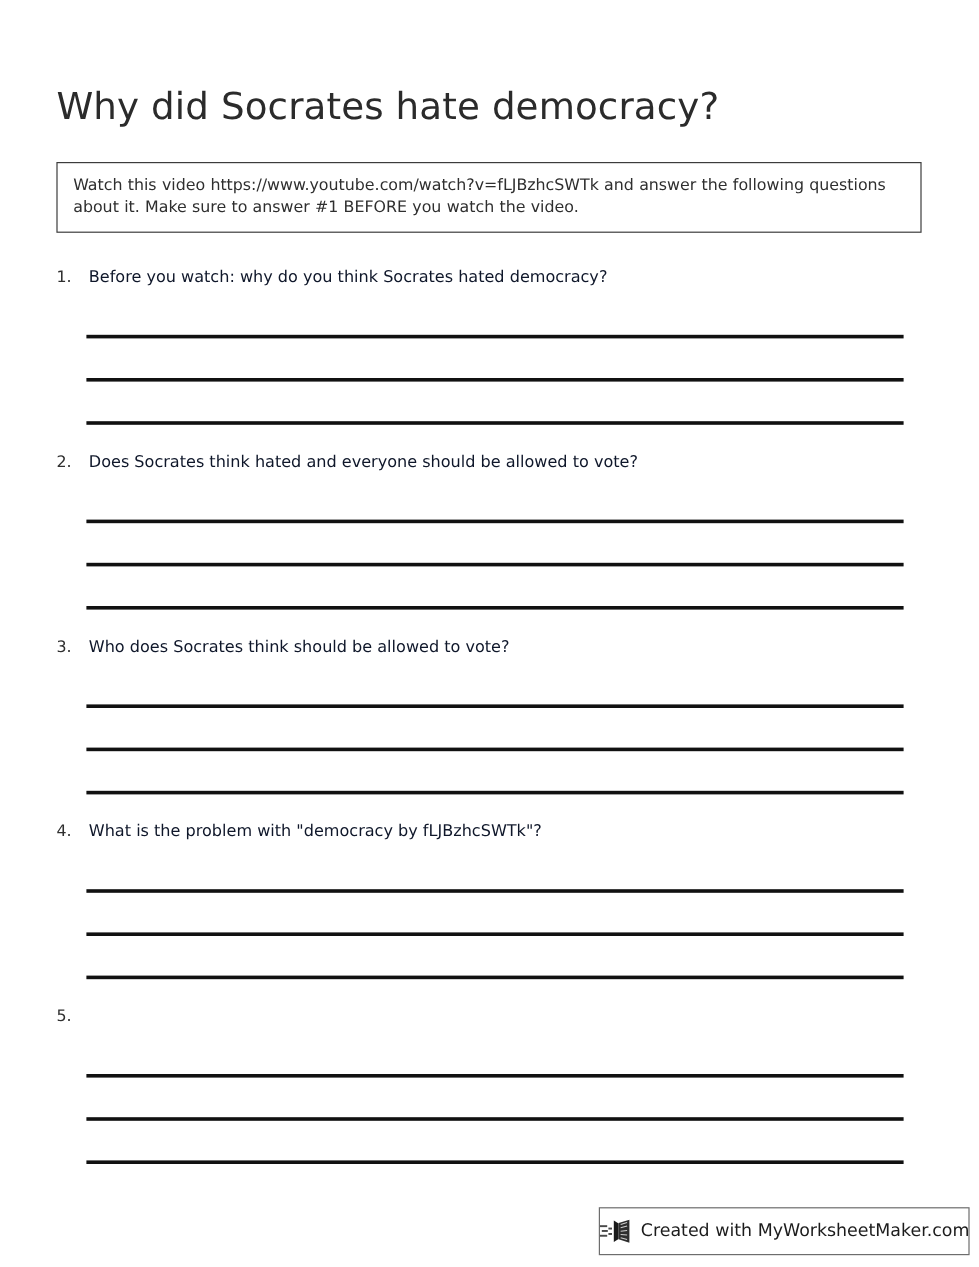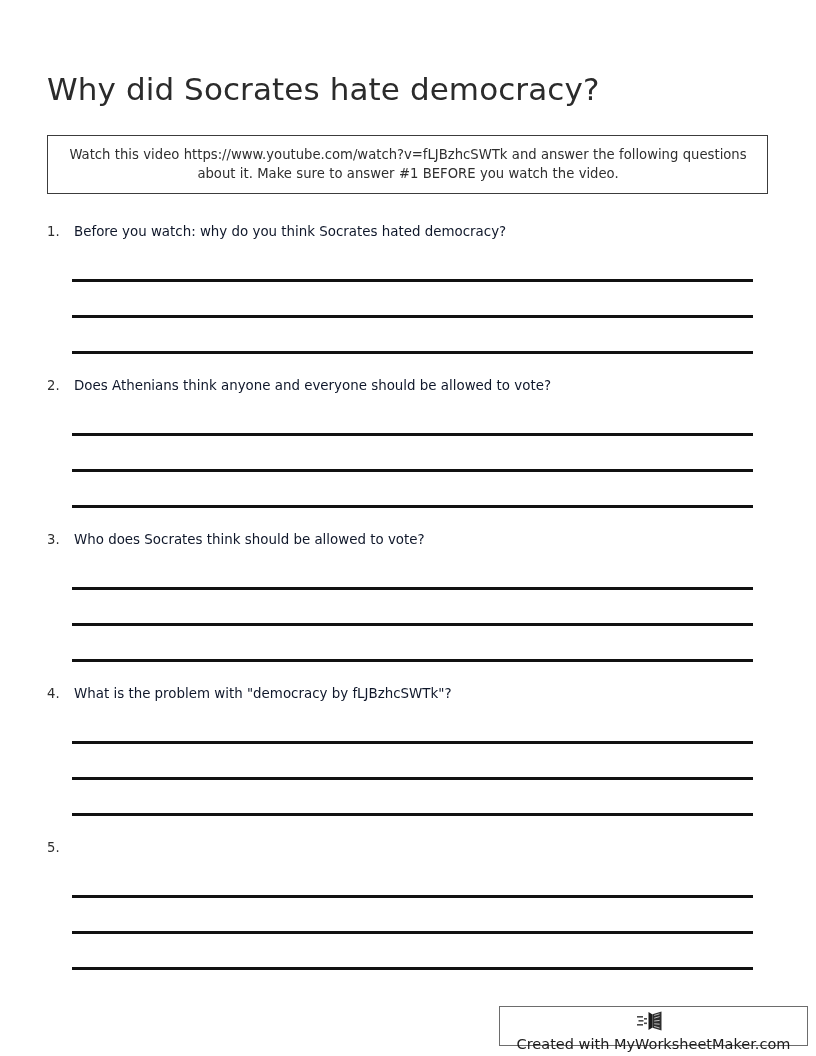--- a/index.html
+++ b/index.html
@@ -50,21 +50,20 @@
     border: 1px solid #3c3c3c;
     background: #ffffff;
     padding: 9px 12px 10px 13px;
   }
   .instructions-text {
     font-size: 13.2px;
     line-height: 19px;
     color: #2f2f2f;
     margin: 0;
     word-spacing: 0.2px;
-    text-align: center;
   }
 
   
   .question-block {
     position: absolute;
     left: 0;
     width: 816px;
   }
   .question-row {
     position: relative;
@@ -111,21 +110,20 @@
     position: absolute;
     left: 499px;
     top: 1006px;
     width: 309px;
     height: 40px;
     border: 1px solid #6d6d6d;
     background: #ffffff;
     display: flex;
     align-items: center;
     padding-left: 0;
-    flex-direction: column;
   }
   .footer-logo {
     width: 28px;
     height: 24px;
     flex: 0 0 28px;
     margin-right: 6px;
     display: block;
   }
   .footer-text {
     font-size: 14.5px;
@@ -153,21 +151,21 @@
     <div class="answer-lines">
       <div class="answer-line l1"></div>
       <div class="answer-line l2"></div>
       <div class="answer-line l3"></div>
     </div>
   </div>
 
   <div class="question-block" style="top:376px;">
     <div class="question-row">
       <span class="question-number">2.</span>
-      <span class="question-text">Does Athenians think anyone and everyone should be allowed to vote?</span>
+      <span class="question-text">Does Socrates think hated and everyone should be allowed to vote?</span>
     </div>
     <div class="answer-lines">
       <div class="answer-line l1"></div>
       <div class="answer-line l2"></div>
       <div class="answer-line l3"></div>
     </div>
   </div>
 
   <div class="question-block" style="top:530px;">
     <div class="question-row">

